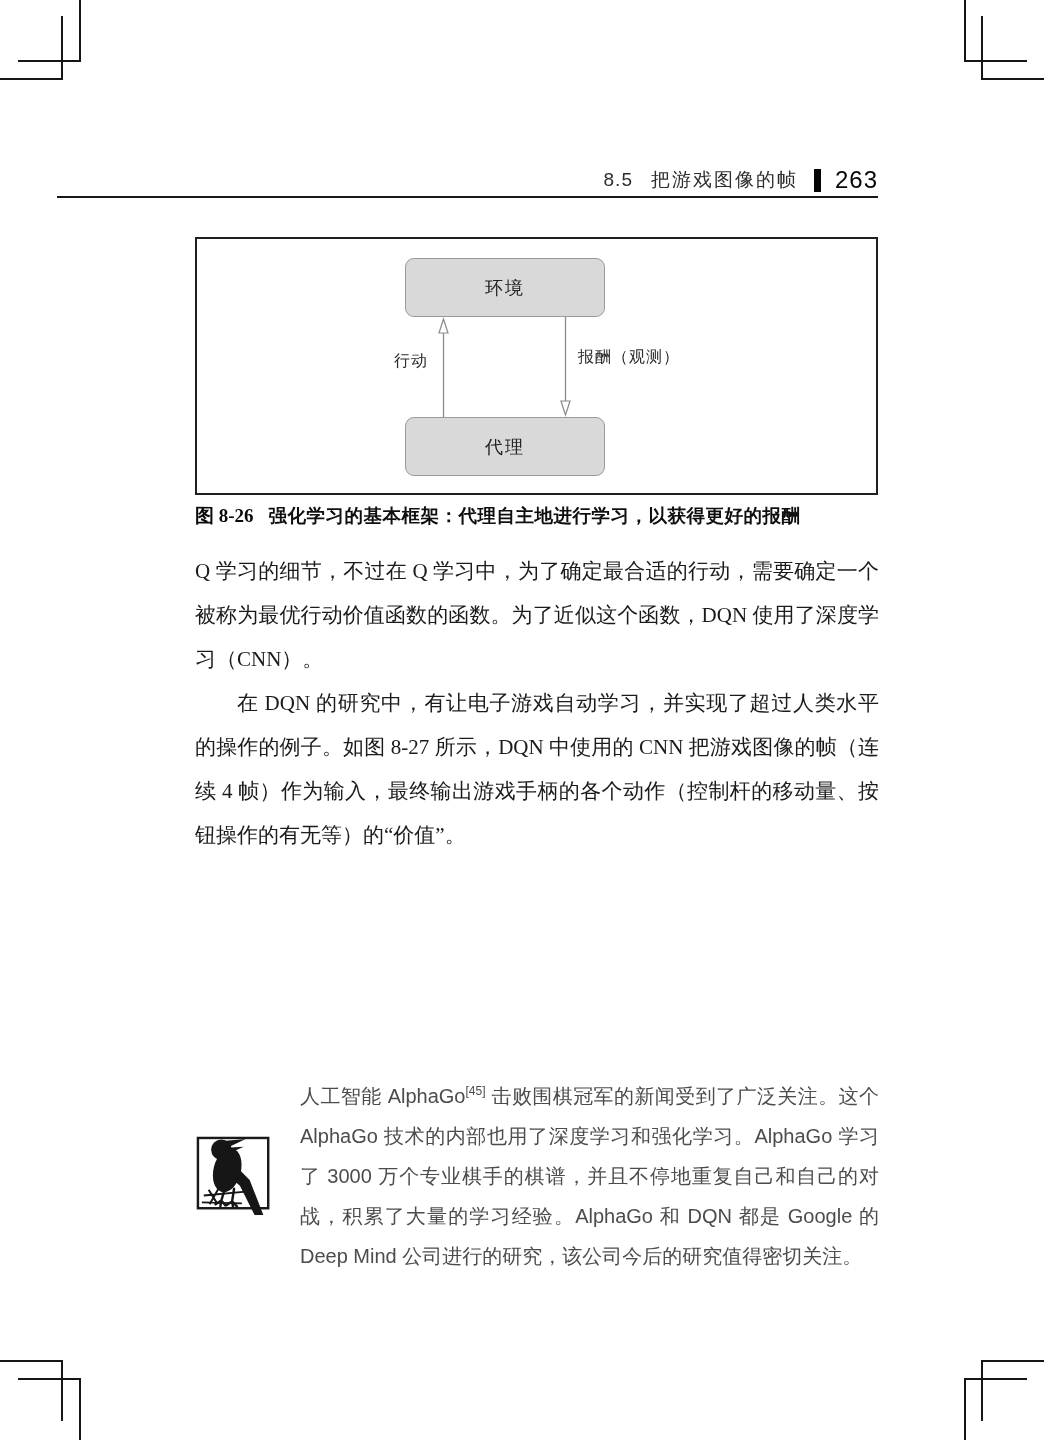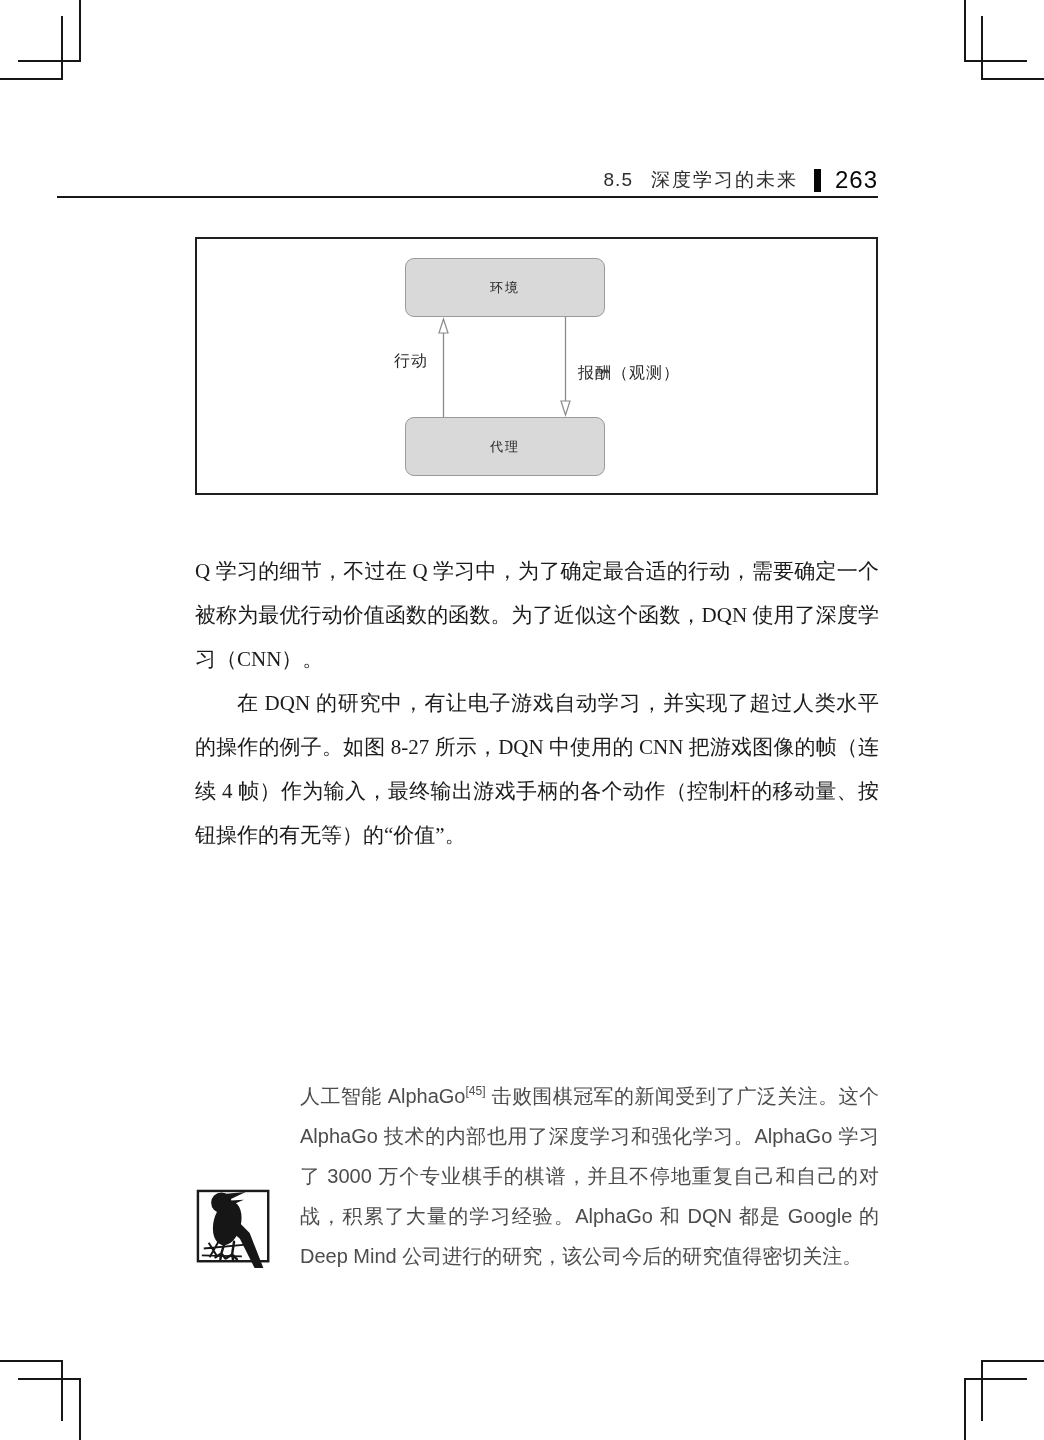--- a/index.html
+++ b/index.html
@@ -27,28 +27,28 @@
   .header-rule{position:absolute;left:57px;top:196px;width:821px;height:2px;background:#181818;}
   
   .fig-frame{
     position:absolute;left:195px;top:237px;width:683px;height:258px;
     border:2px solid #1f1f1f;box-sizing:border-box;background:#fff;
   }
   .fig-node{
     position:absolute;left:208px;width:200px;height:59px;
     background:#d9d9d9;border:1px solid #9a9a9a;border-radius:9px;
     display:flex;align-items:center;justify-content:center;
-    font-size:13px;color:#222;letter-spacing:2px;box-sizing:border-box;
+    font-size:18px;color:#222;letter-spacing:2px;box-sizing:border-box;
   }
   .fig-node.env{top:19px;}
   .fig-node.agent{top:178px;text-align:right;}
   .fig-arrows{position:absolute;left:0;top:0;}
   .fig-label{position:absolute;font-size:16px;color:#2a2a2a;letter-spacing:1px;}
   .fig-label.action{left:197px;top:112px;width:44px;}
-  .fig-label.reward{left:381px;top:124px;}
+  .fig-label.reward{left:381px;top:108px;}
   
   .caption{
     position:absolute;left:195px;top:503px;width:684px;
     display:flex;align-items:baseline;font-size:19px;
   }
   .cap-label{font-weight:bold;color:#090909;margin-right:15px;white-space:nowrap;}
   .cap-text{
     font-family:"Liberation Sans","DejaVu Sans",sans-serif;
     font-weight:bold;color:#0f0f0f;font-size:18.5px;letter-spacing:0.5px;
   }
@@ -56,21 +56,21 @@
   .bodytext{
     position:absolute;left:195px;top:549px;width:684px;
     font-size:21px;line-height:44px;text-align:justify;color:#1b1b1b;
   }
   .bodytext p{margin:0;}
   .bodytext p.indent{text-indent:2em;}
   .italic{font-style:italic;}
   
   .note{
     position:absolute;left:195px;top:1082px;width:684px;
-    display:flex;align-items:flex-end;
+    display:flex;align-items:center;
   }
   .note-icon{flex:0 0 82px;margin-right:23px;}
   .note-text{
     flex:1;font-family:"Liberation Sans","DejaVu Sans",sans-serif;
     font-size:20px;line-height:40px;color:#4c4c4c;text-align:justify;
     margin-top:-6px;
   }
   .note-text sup{font-size:12px;line-height:0;vertical-align:super;}
 </style>
 </head>
@@ -93,41 +93,45 @@
   <div class="cm" style="left:18px;top:1378px;width:63px;height:2px;"></div>
   <div class="cm" style="left:79px;top:1378px;width:2px;height:62px;"></div>
 
   <div class="cm" style="left:981px;top:1360px;width:63px;height:2px;"></div>
   <div class="cm" style="left:981px;top:1360px;width:2px;height:61px;"></div>
   <div class="cm" style="left:964px;top:1378px;width:63px;height:2px;"></div>
   <div class="cm" style="left:964px;top:1378px;width:2px;height:62px;"></div>
 
   <div class="header">
     <span class="h-sec">8.5</span>
-    <span class="h-title">深度学习的未来</span>
+    <span class="h-title">把游戏图像的帧</span>
     <span class="h-bar"></span>
     <span class="h-num">263</span>
   </div>
   <div class="header-rule"></div>
 
   <div class="fig-frame">
     <svg class="fig-arrows" width="679" height="254" viewBox="0 0 679 254">
       <g stroke="#8a8a8a" stroke-width="1.3" fill="none">
         <line x1="246.5" y1="94" x2="246.5" y2="178"></line>
         <line x1="368.5" y1="78" x2="368.5" y2="162"></line>
       </g>
       <polygon points="246.5,80 242,94 251,94" fill="#ffffff" stroke="#8a8a8a" stroke-width="1.2"></polygon>
       <polygon points="368.5,176 364,162 373,162" fill="#ffffff" stroke="#8a8a8a" stroke-width="1.2"></polygon>
     </svg>
     <div class="fig-node env">环境</div>
     <div class="fig-node agent">代理</div>
     <div class="fig-label action">行动</div>
     <div class="fig-label reward">报酬（观测）</div>
   </div>
 
+  <div class="caption">
+    <span class="cap-label">图 8-26</span>
+    <span class="cap-text">强化学习的基本框架：代理自主地进行学习，以获得更好的报酬</span>
+  </div>
 
   <div class="bodytext">
     <p>Q 学习的细节，不过在 Q 学习中，为了确定最合适的行动，需要确定一个被称为最优行动价值函数的函数。为了近似这个函数，DQN 使用了深度学习（CNN）。</p>
     <p class="indent">在 DQN 的研究中，有让电子游戏自动学习，并实现了超过人类水平的操作的例子。如图 8-27 所示，DQN 中使用的 CNN 把游戏图像的帧（连续 4 帧）作为输入，最终输出游戏手柄的各个动作（控制杆的移动量、按钮操作的有无等）的“价值”。</p>
   </div>
 
   <div class="note">
     <div class="note-icon">
       <svg width="82" height="84" viewBox="0 0 84 86">
         <rect x="3" y="3" width="72" height="72" fill="#ffffff" stroke="#1a1a1a" stroke-width="2.5"></rect>

